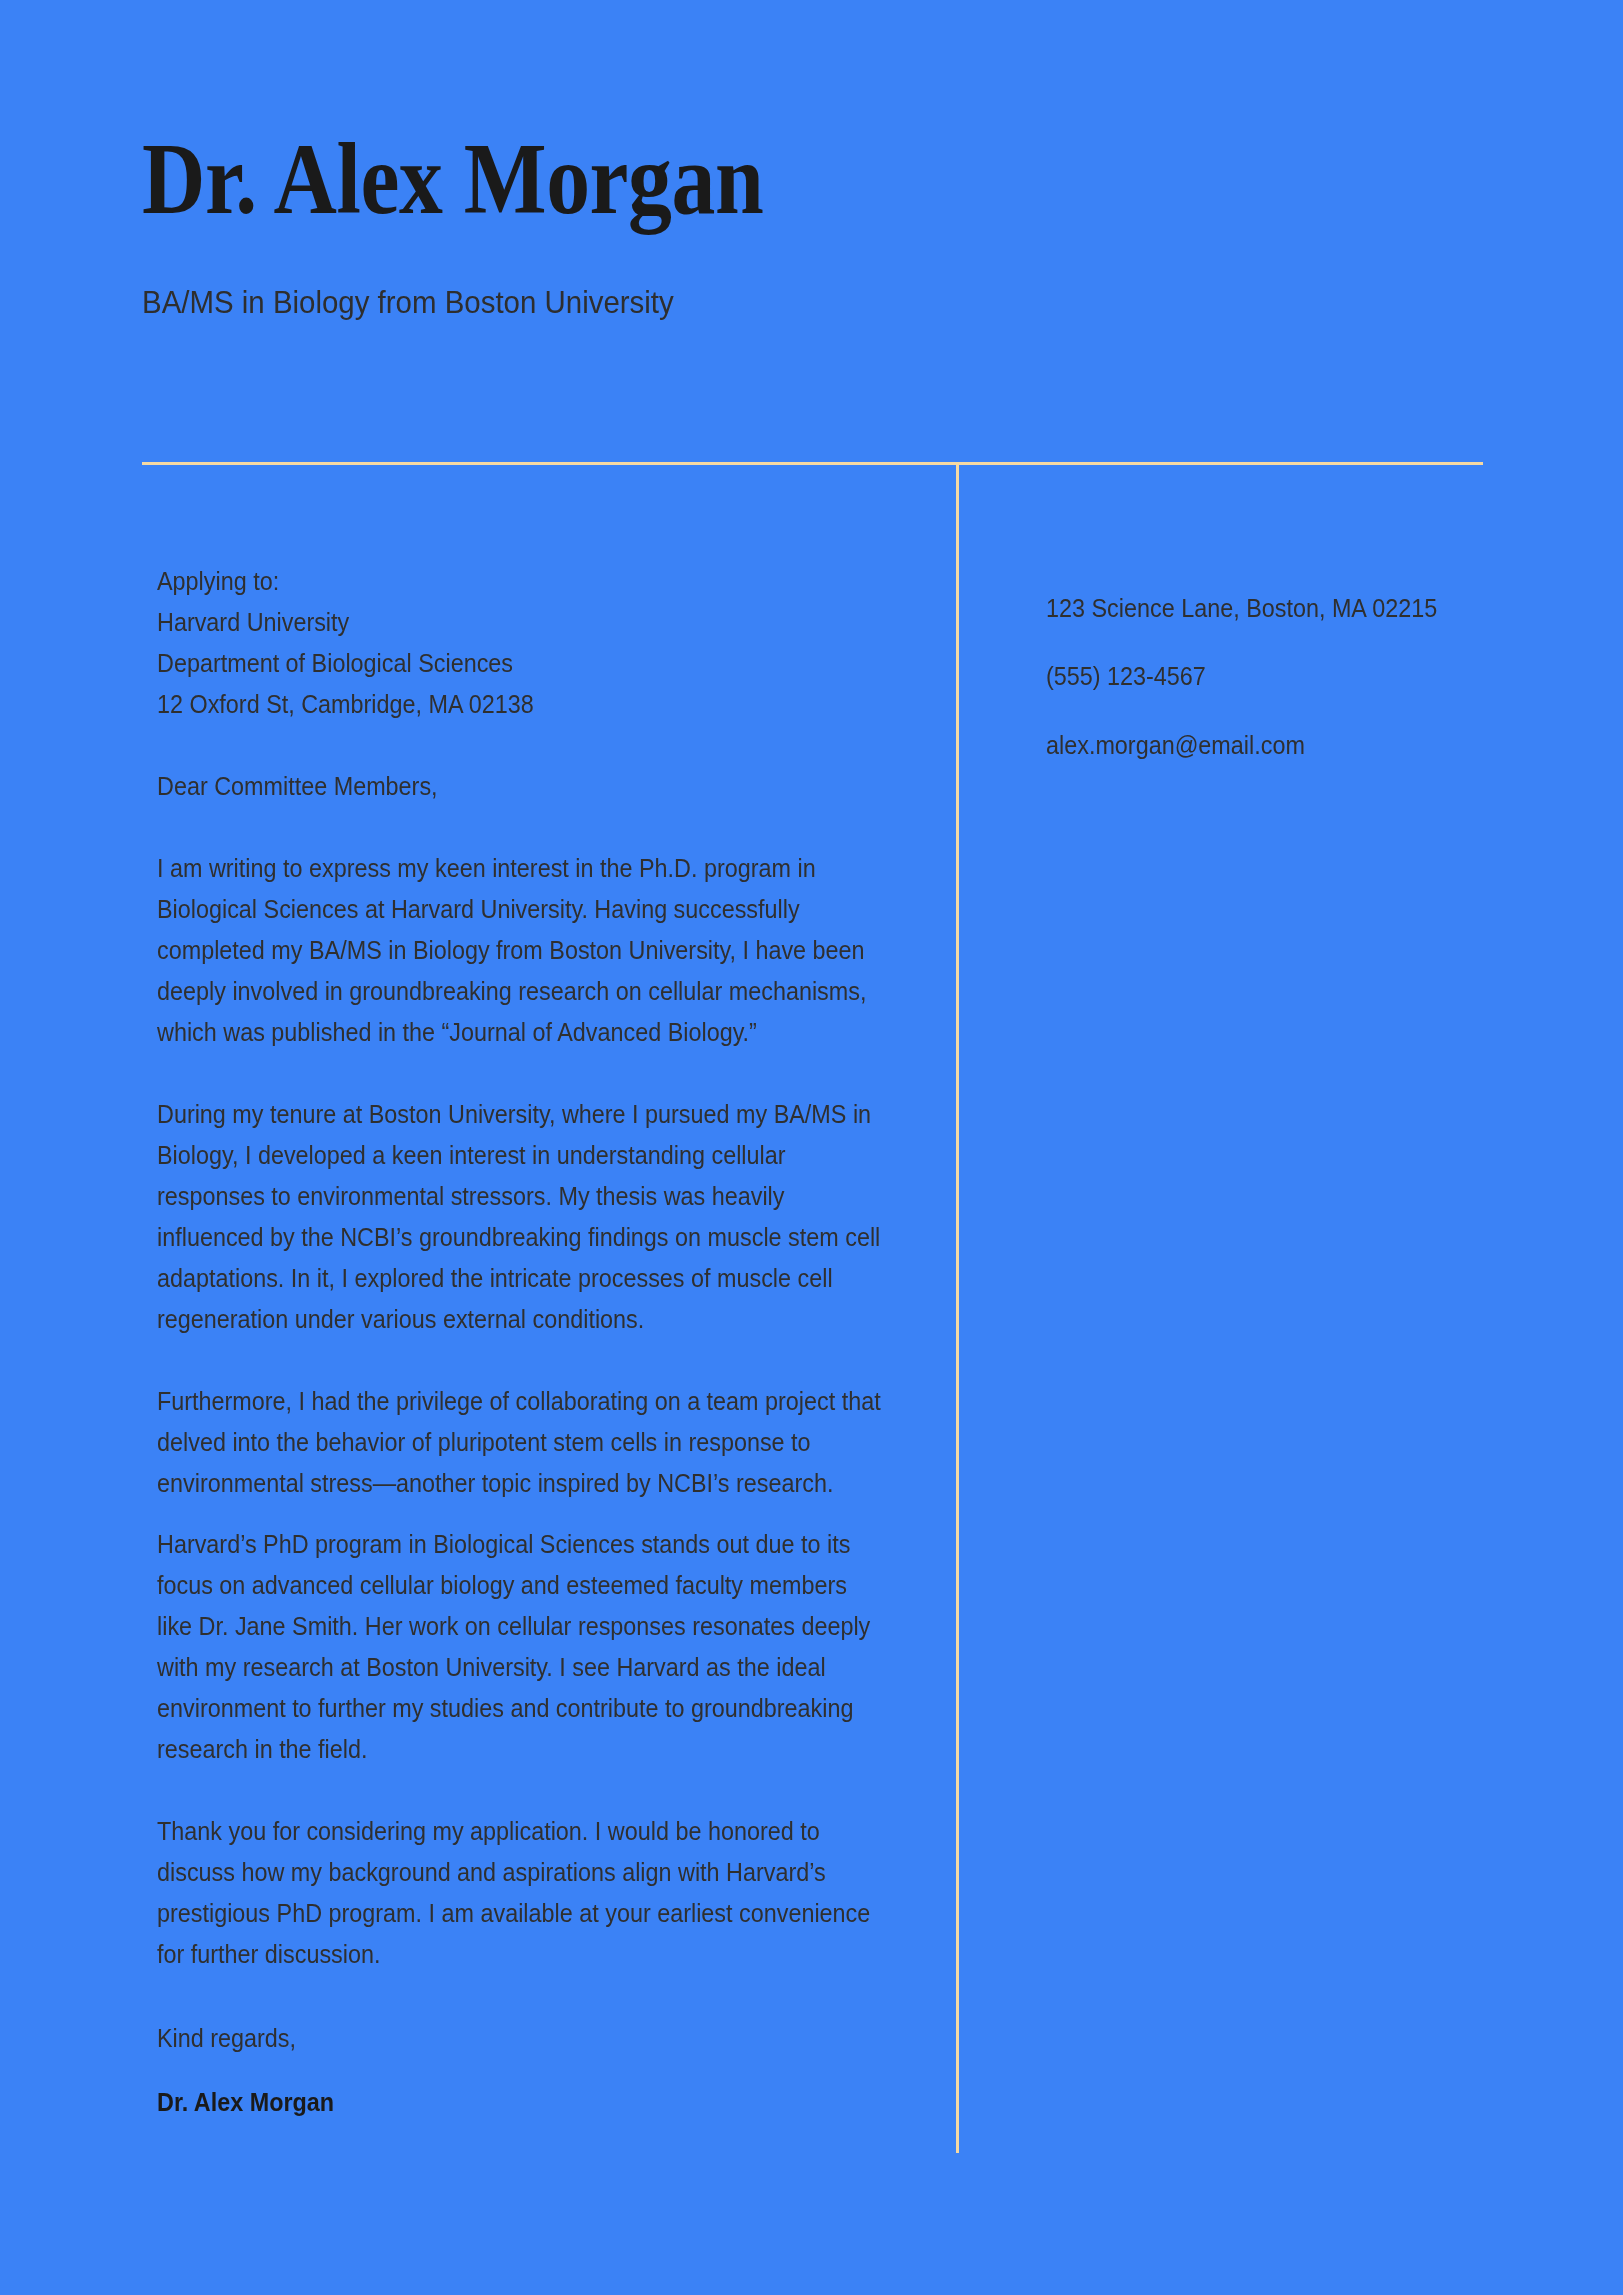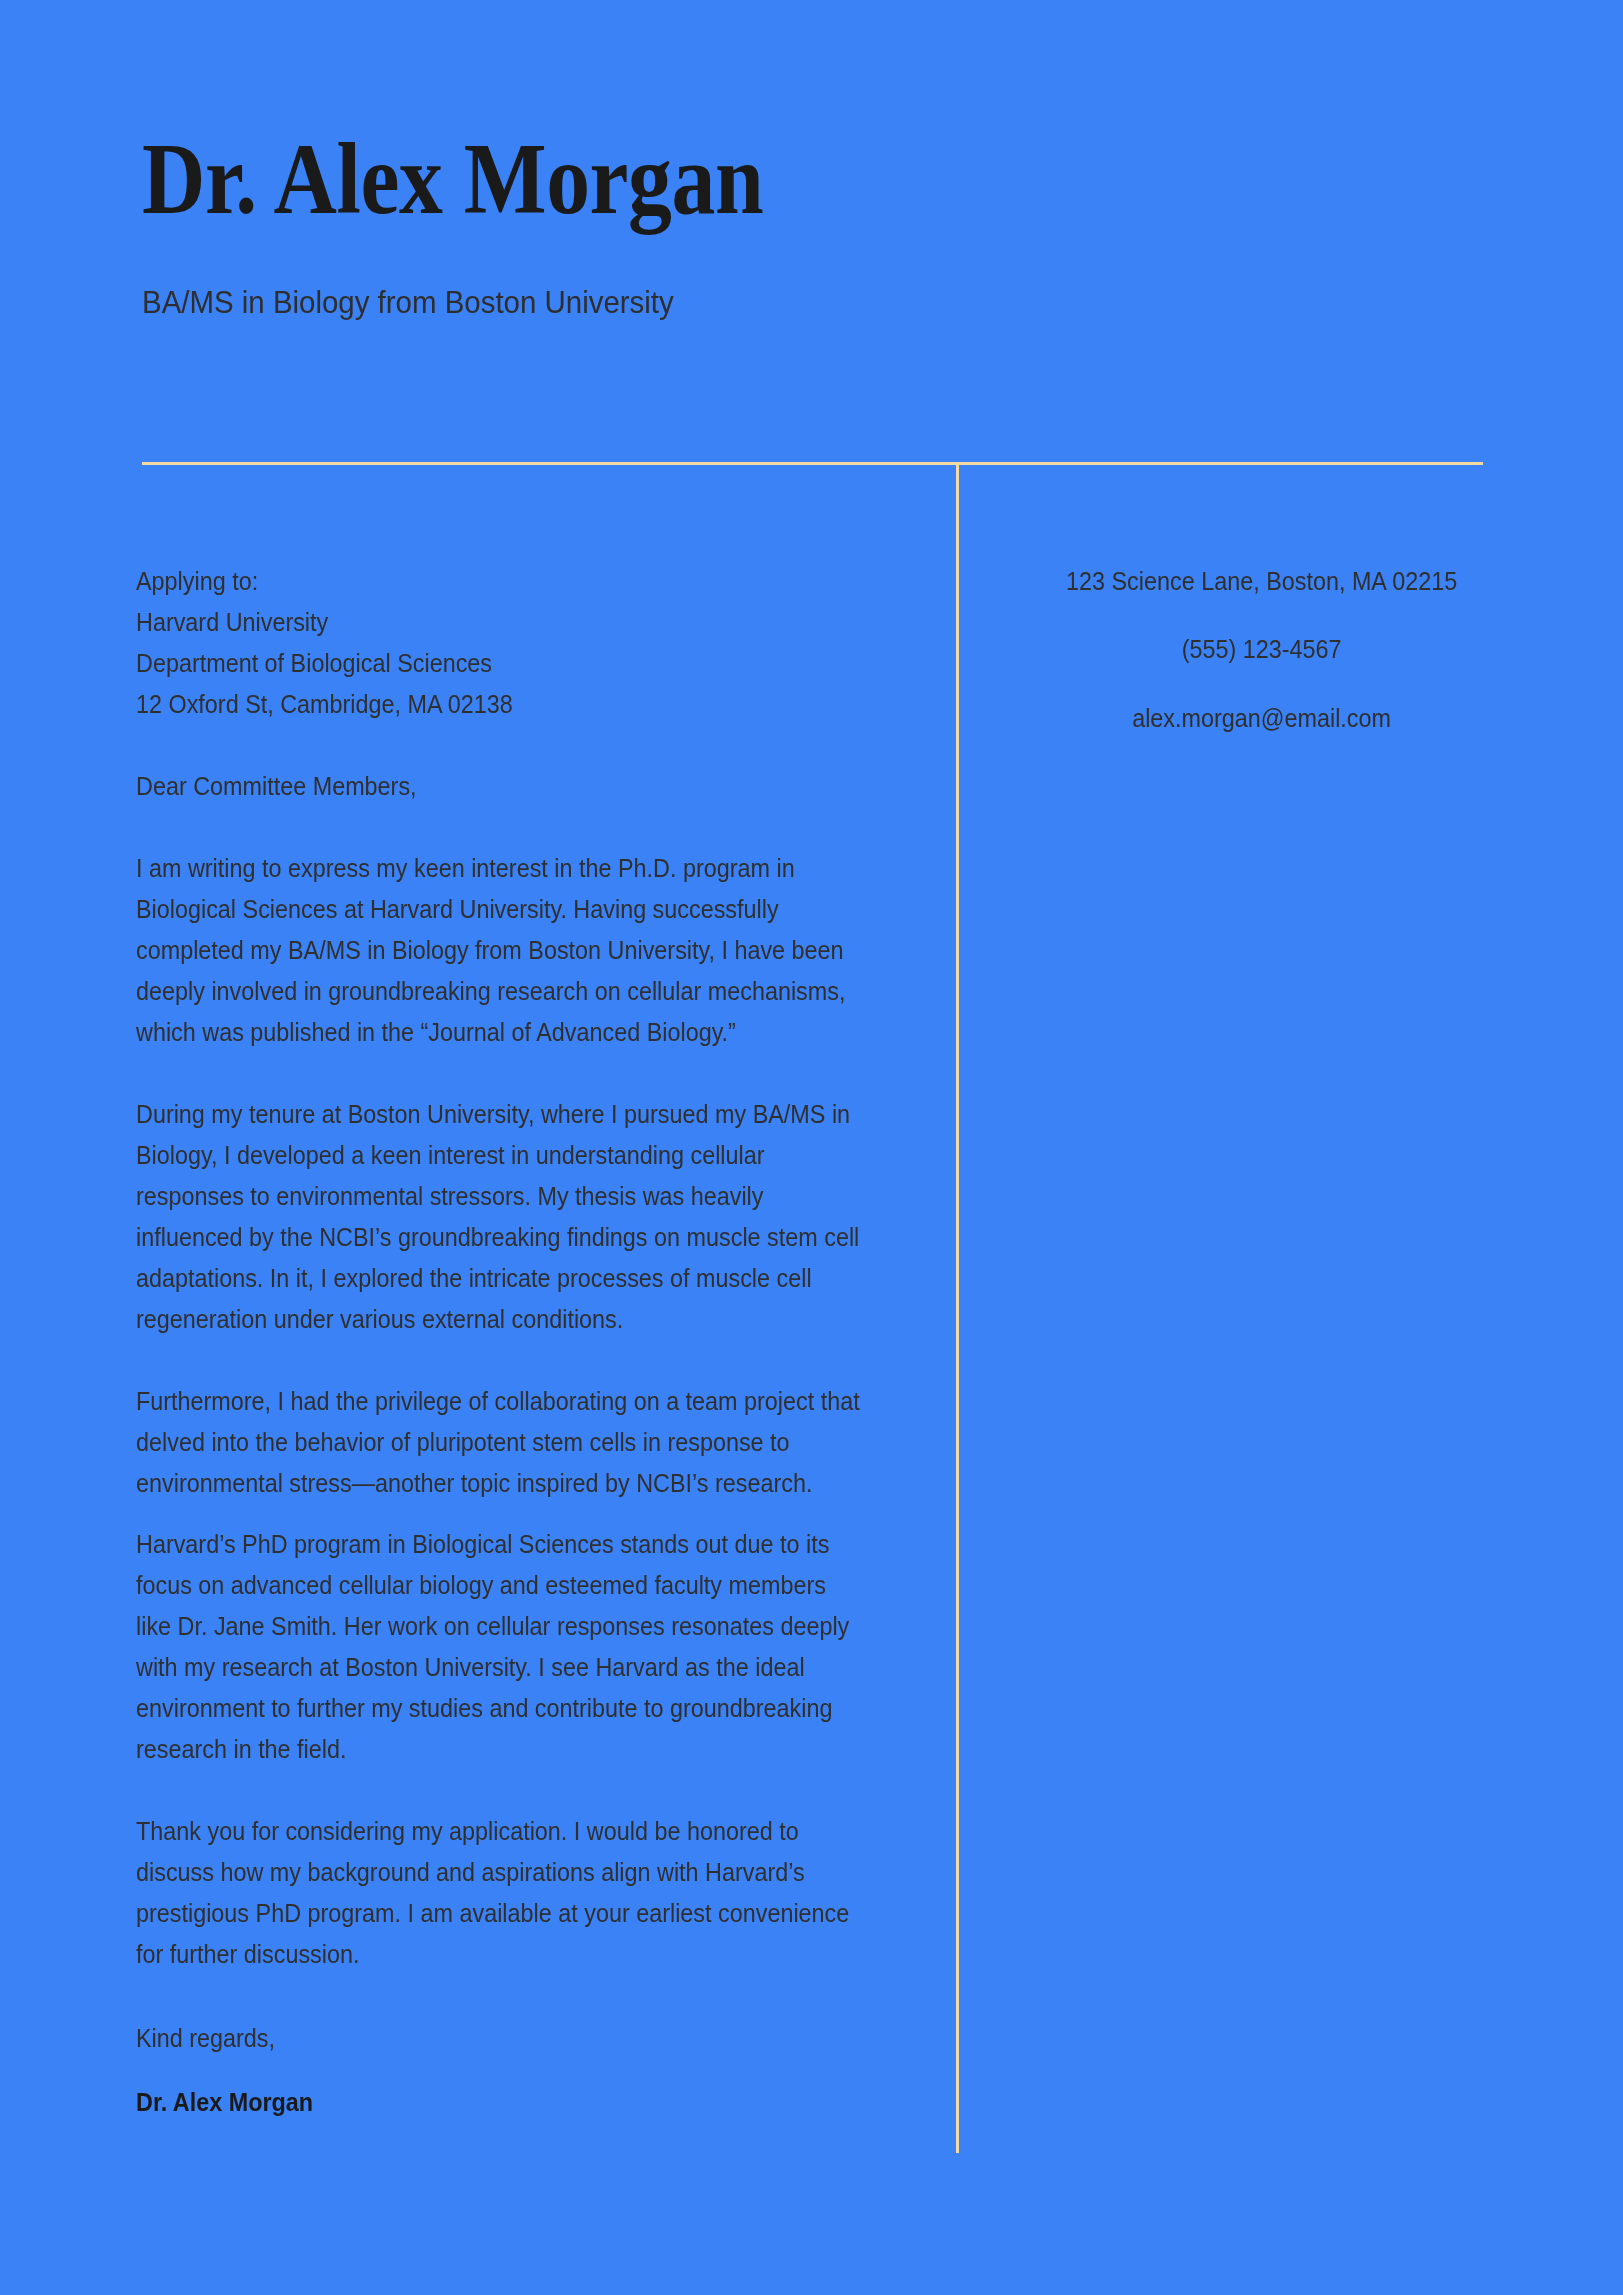--- a/index.html
+++ b/index.html
@@ -68,31 +68,30 @@
     left: 956px;
     top: 464px;
     width: 2.9px;
     height: 1689px;
     background: #f5d9a3;
   }
 
   
   .col-left {
     position: absolute;
-    left: 136px;
+    left: 157px;
     top: 561px;
     width: 730px;
   }
 
   .col-right {
     position: absolute;
     left: 1046px;
-    top: 561px;
+    top: 588px;
     width: 431px;
-    text-align: center;
   }
 
   .body-text {
     font-family: "Liberation Sans", sans-serif;
     font-size: 25px;
     line-height: 41px;
     color: #2f2f2f;
     transform: scaleX(0.935);
     transform-origin: left top;
     width: 107%;

